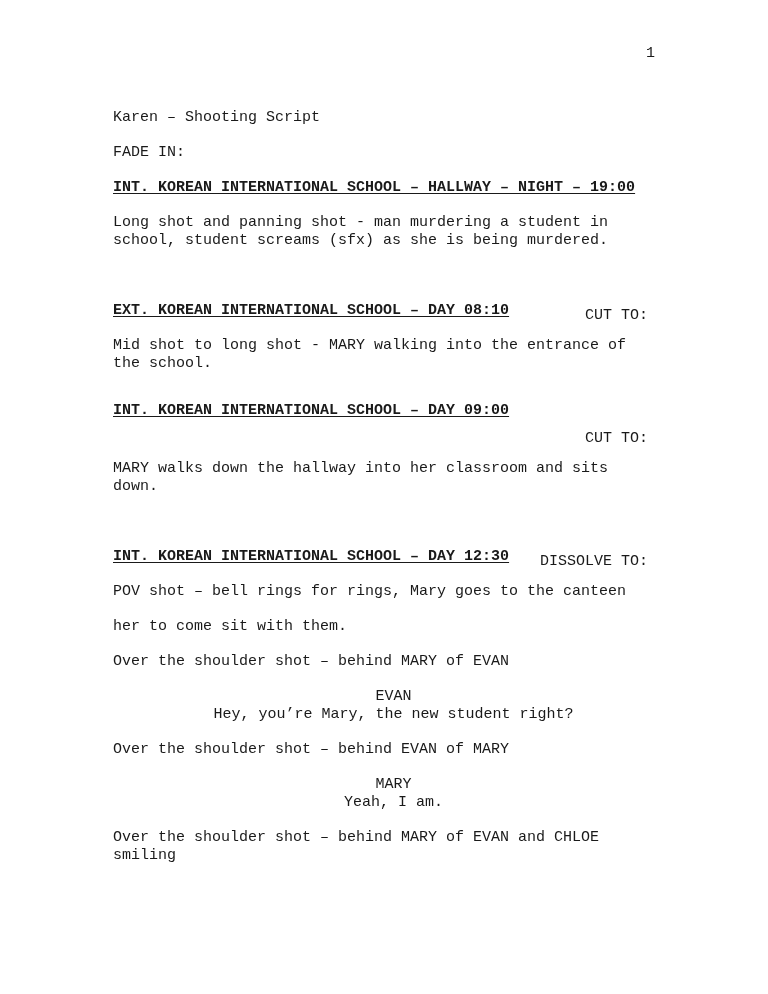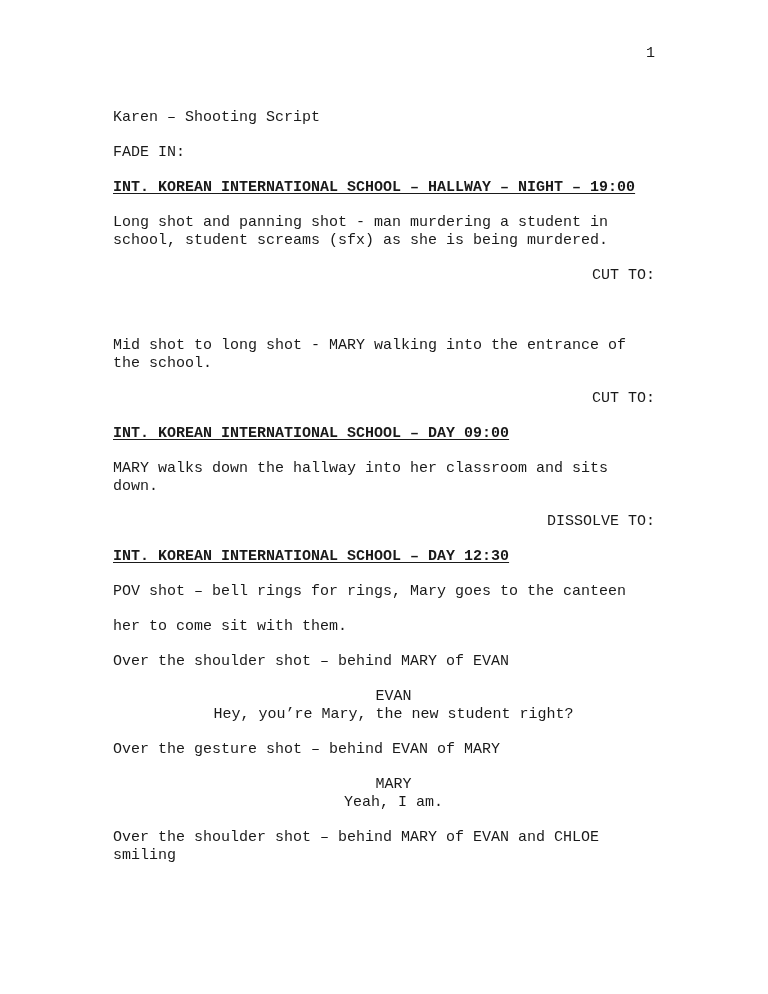--- a/index.html
+++ b/index.html
@@ -5,58 +5,59 @@
   html, body { margin: 0; padding: 0; background: #ffffff; }
   body { width: 768px; height: 994px; position: relative; overflow: hidden; }
   .page {
     position: absolute; left: 0; top: 0; width: 768px; height: 994px;
     background: #ffffff; color: #1a1a1a;
     font-family: "Liberation Mono", "DejaVu Sans Mono", monospace;
     font-size: 15px; line-height: 18px;
   }
   .ln { position: absolute; white-space: pre; }
   .left { left: 113px; }
-  .right { right: 113px; text-align: right; }
+  .right { right: 120px; text-align: right; margin-top: 40px; }
   .heading { font-weight: bold; text-decoration: underline; text-underline-offset: 2px; text-align: center; }
   .center-char { left: 0; width: 787px; text-align: center; }
   .dialogue { left: 0; width: 787px; text-align: center; }
   .pagenum { right: 113px; top: 45px; }
 </style>
 </head>
 <body>
 
 <div class="page">
   <div class="ln pagenum">1</div>
 
   <div class="ln left" style="top:109px">Karen – Shooting Script</div>
   <div class="ln left" style="top:144px">FADE IN:</div>
 
   <div class="ln left heading" style="top:179px">INT. KOREAN INTERNATIONAL SCHOOL – HALLWAY – NIGHT – 19:00</div>
   <div class="ln left" style="top:214px">Long shot and panning shot - man murdering a student in</div>
   <div class="ln left" style="top:232px">school, student screams (sfx) as she is being murdered.</div>
   <div class="ln right" style="top:267px">CUT TO:</div>
 
+  <div class="ln left heading" style="top:302px">EXT. KOREAN INTERNATIONAL SCHOOL – DAY 08:10</div>
   <div class="ln left" style="top:337px">Mid shot to long shot - MARY walking into the entrance of</div>
   <div class="ln left" style="top:355px">the school.</div>
   <div class="ln right" style="top:390px">CUT TO:</div>
 
-  <div class="ln left heading" style="top:425px">INT. KOREAN INTERNATIONAL SCHOOL – DAY 09:00</div>
+  <div class="ln left heading" style="top:402px">INT. KOREAN INTERNATIONAL SCHOOL – DAY 09:00</div>
   <div class="ln left" style="top:460px">MARY walks down the hallway into her classroom and sits</div>
   <div class="ln left" style="top:478px">down.</div>
   <div class="ln right" style="top:513px">DISSOLVE TO:</div>
 
   <div class="ln left heading" style="top:548px">INT. KOREAN INTERNATIONAL SCHOOL – DAY 12:30</div>
   <div class="ln left" style="top:583px">POV shot – bell rings for rings, Mary goes to the canteen</div>
   <div class="ln left" style="top:618px">her to come sit with them.</div>
 
   <div class="ln left" style="top:653px">Over the shoulder shot – behind MARY of EVAN</div>
 
   <div class="ln center-char" style="top:688px">EVAN</div>
   <div class="ln dialogue" style="top:706px">Hey, you’re Mary, the new student right?</div>
 
-  <div class="ln left" style="top:741px">Over the gesture shot – behind EVAN of MARY</div>
+  <div class="ln left" style="top:741px">Over the shoulder shot – behind EVAN of MARY</div>
 
   <div class="ln center-char" style="top:776px">MARY</div>
   <div class="ln dialogue" style="top:794px">Yeah, I am.</div>
 
   <div class="ln left" style="top:829px">Over the shoulder shot – behind MARY of EVAN and CHLOE</div>
   <div class="ln left" style="top:847px">smiling</div>
 </div>
 
 </body></html>

